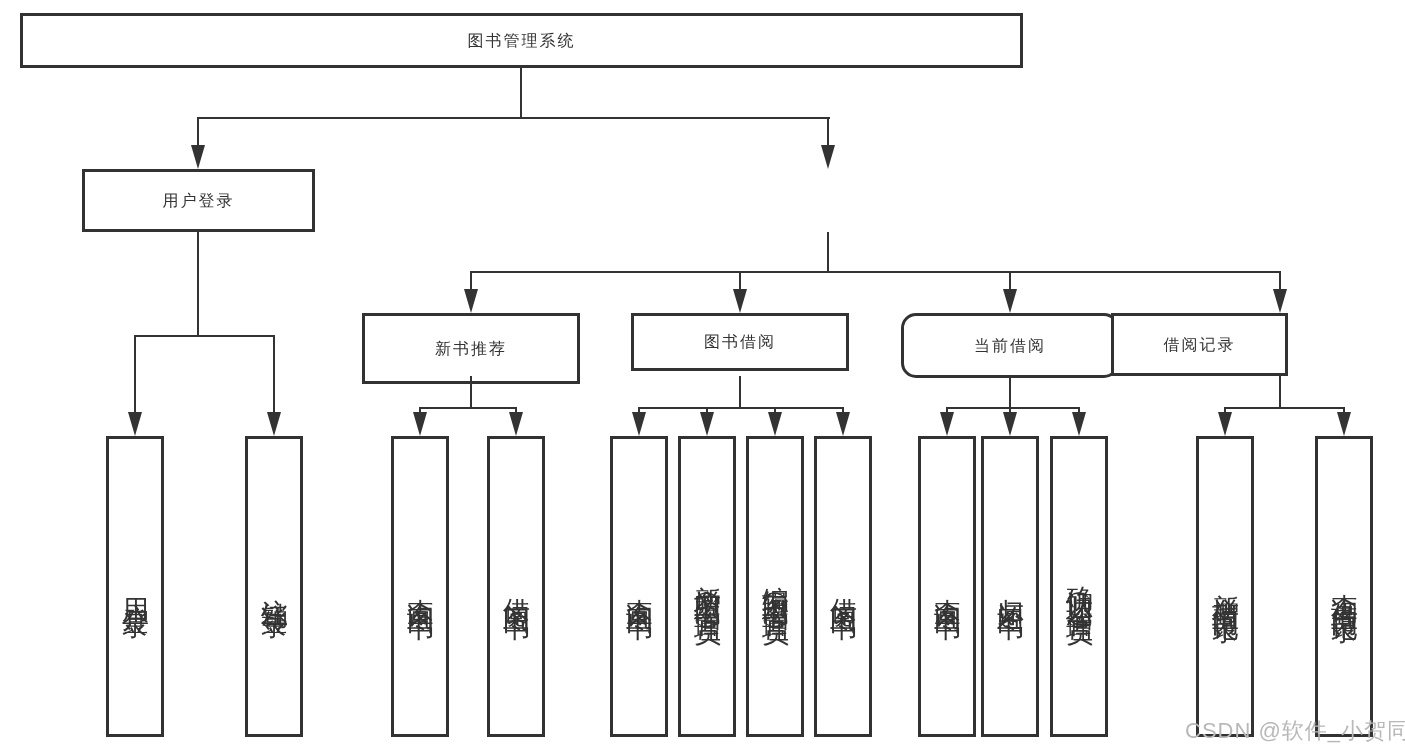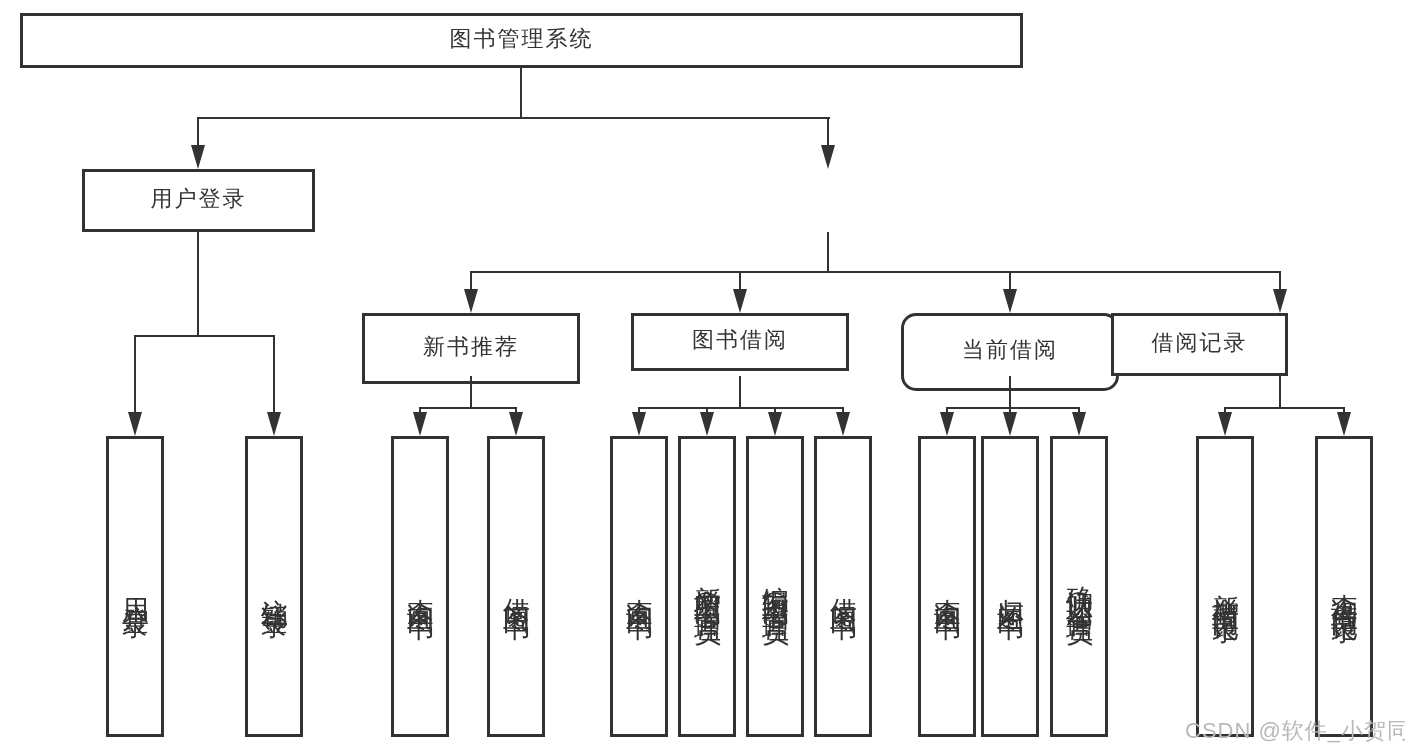--- a/index.html
+++ b/index.html
@@ -16,24 +16,23 @@
     box-sizing: border-box;
     border: 3px solid #323232;
     background: #ffffff;
     color: #333333;
     display: flex;
     align-items: center;
     justify-content: center;
     text-align: center;
   }
   .box.h {
-    font-size: 22px;
+    font-size: 16px;
     letter-spacing: 2px;
     line-height: 1;
-    font-family: Liberation Mono, monospace;
   }
   .box.v {
     writing-mode: vertical-rl;
     font-size: 27px;
     letter-spacing: 5px;
     line-height: 1;
   }
   .line {
     position: absolute;
     background: #333333;
@@ -61,21 +60,21 @@
 <body>
 
 <div class="canvas">
 
   <div class="box h" style="left:20px; top:13px; width:1003px; height:55px;">图书管理系统</div>
 
   <div class="box h" style="left:82px; top:169px; width:233px; height:63px;">用户登录</div>
 
   <div class="box h" style="left:362px; top:313px; width:218px; height:71px;">新书推荐</div>
   <div class="box h" style="left:631px; top:313px; width:218px; height:58px;">图书借阅</div>
-  <div class="box h" style="left:901px; top:313px; width:218px; height:78px;border-radius:15px;">当前借阅</div>
+  <div class="box h" style="left:901px; top:313px; width:218px; height:65px;border-radius:15px;">当前借阅</div>
   <div class="box h" style="left:1111px; top:313px; width:177px; height:63px;">借阅记录</div>
 
   <div class="box v" style="left:106px; top:436px; width:58px; height:301px;">用户登录</div>
   <div class="box v" style="left:245px; top:436px; width:58px; height:301px;">注销登录</div>
 
   <div class="box v" style="left:391px; top:436px; width:58px; height:301px;">查询图书</div>
   <div class="box v" style="left:487px; top:436px; width:58px; height:301px;">借阅图书</div>
 
   <div class="box v" style="left:610px; top:436px; width:58px; height:301px;">查询图书</div>
   <div class="box v" style="left:678px; top:436px; width:58px; height:301px;">新增图书（管理员）</div>

